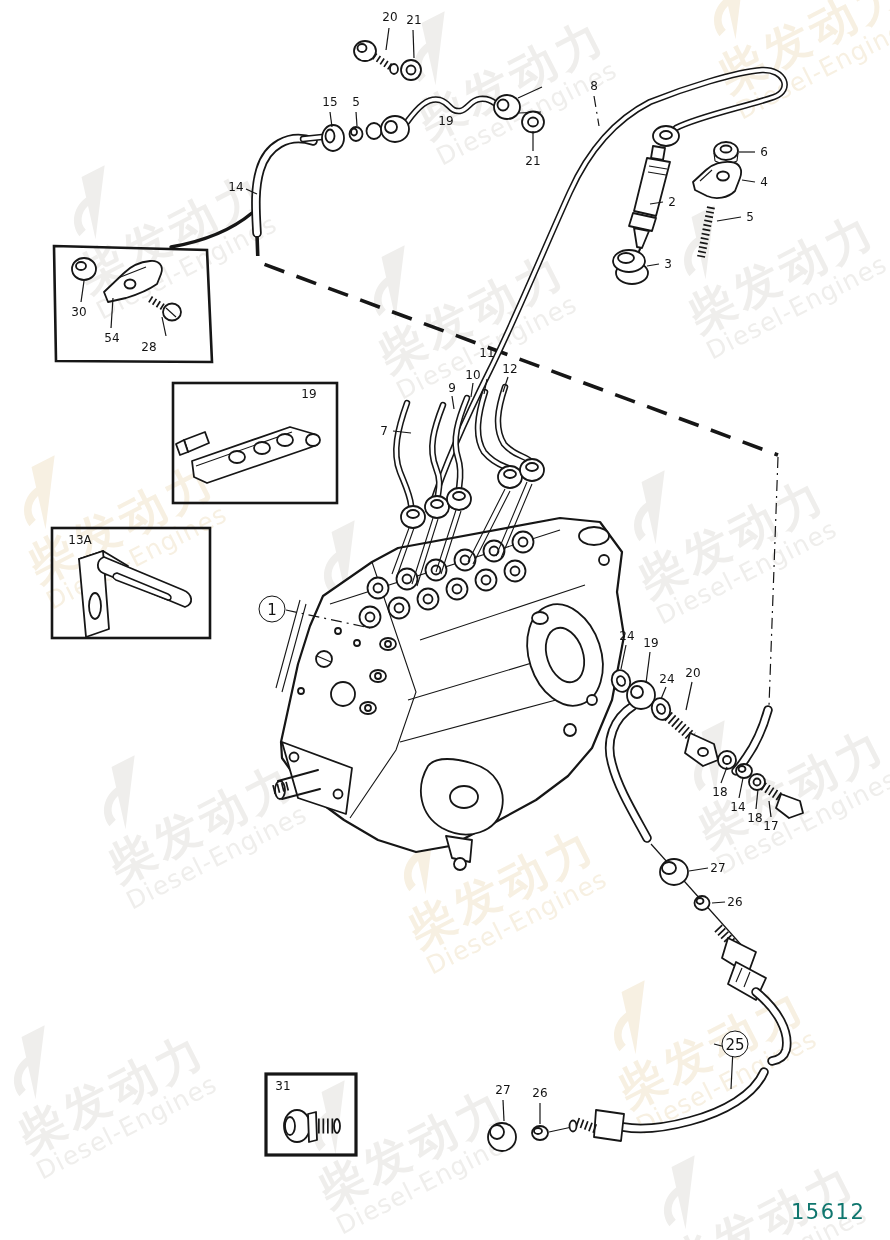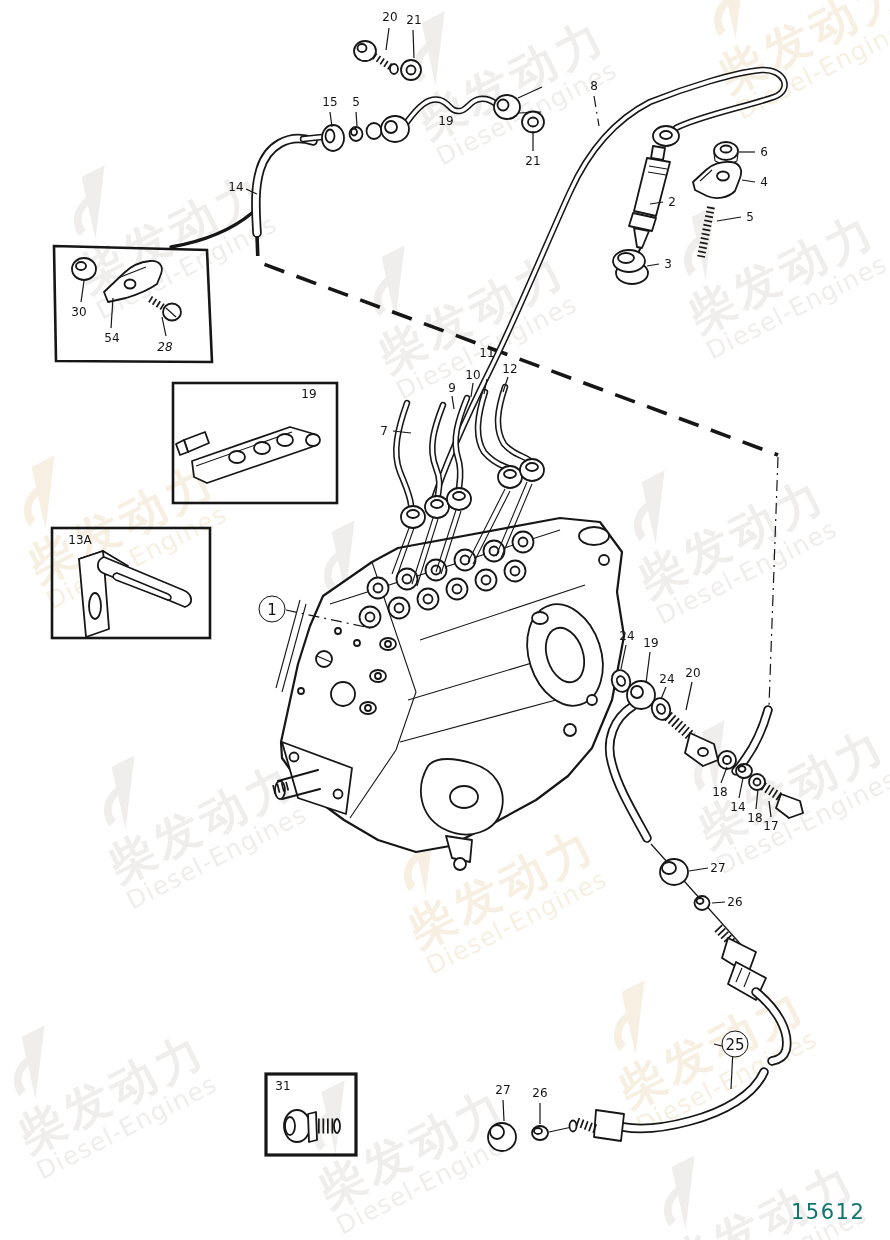--- a/index.html
+++ b/index.html
@@ -469,21 +469,21 @@
       <div class="callout" style="left: 533px; top: 161px;">21</div>
       <div class="callout" style="left: 594px; top: 86px;">8</div>
       <div class="callout" style="left: 672px; top: 202px;">2</div>
       <div class="callout" style="left: 668px; top: 264px;">3</div>
       <div class="callout" style="left: 764px; top: 152px;">6</div>
       <div class="callout" style="left: 764px; top: 182px;">4</div>
       <div class="callout" style="left: 750px; top: 217px;">5</div>
       <div class="callout" style="left: 236px; top: 187px;">14</div>
       <div class="callout" style="left: 79px; top: 312px;">30</div>
       <div class="callout" style="left: 112px; top: 338px;">54</div>
-      <div class="callout" style="left: 165px; top: 347px; font-style: italic;">28</div>
+      <div class="callout" style="left: 149px; top: 347px;">28</div>
       <div class="callout" style="left: 309px; top: 394px;">19</div>
       <div class="callout" style="left: 80px; top: 540px;">13A</div>
       <div class="callout" style="left: 384px; top: 431px;">7</div>
       <div class="callout" style="left: 452px; top: 388px;">9</div>
       <div class="callout" style="left: 473px; top: 375px;">10</div>
       <div class="callout" style="left: 487px; top: 353px;">11</div>
       <div class="callout" style="left: 510px; top: 369px;">12</div>
       <div class="callout circled" style="left: 272px; top: 609px;">1</div>
       <div class="callout" style="left: 627px; top: 636px;">24</div>
       <div class="callout" style="left: 651px; top: 643px;">19</div>

